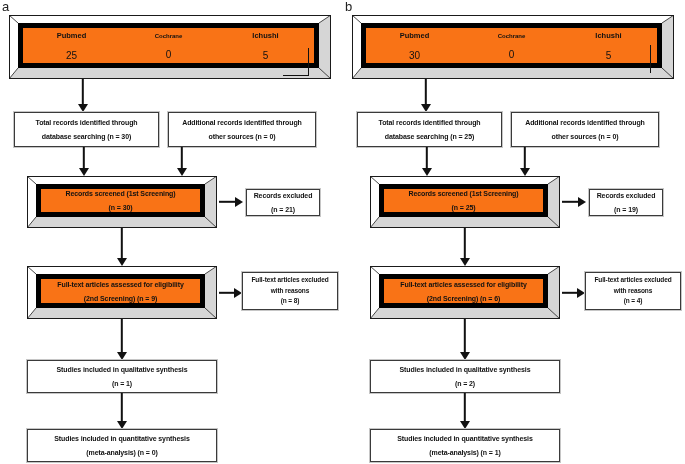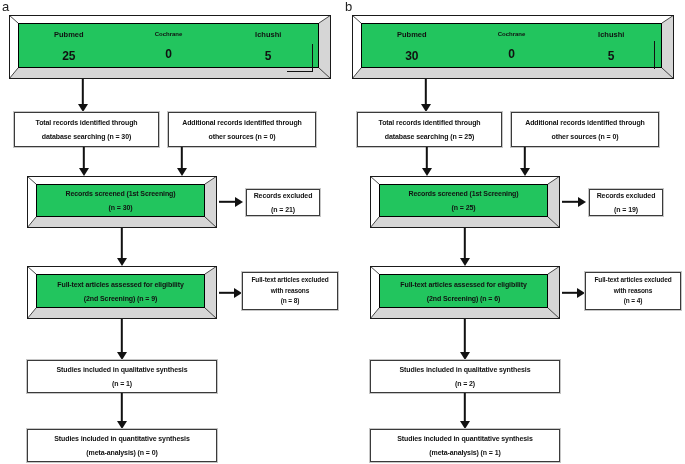--- a/index.html
+++ b/index.html
@@ -32,33 +32,33 @@
   .bl {
     font-size:7px; font-weight:bold; letter-spacing:-0.1px;
     white-space:nowrap; line-height:1;
   }
   .bl-sm { font-size:6.5px; }
 
   
   .b3d { position:absolute; }
   .b3d-inner {
     position:absolute; left:9px; top:8px; right:12px; bottom:11px;
-    background:#22c55e; border:1px solid #000000;
+    background:#f97316; border:5px solid #000000;
     display:flex; flex-direction:column;
     align-items:center; justify-content:center;
     text-align:center; gap:7px;
   }
   .banner-inner { flex-direction:row; align-items:stretch; gap:0; }
   .db-col {
     flex:1; display:flex; flex-direction:column;
     align-items:center; justify-content:center; gap:10px; padding-top:1px;
   }
   .db-name { font-size:7.5px; font-weight:bold; white-space:nowrap; }
   .db-name-sm { font-size:6px; }
-  .db-count { font-size:12px; font-weight:bold; }
+  .db-count { font-size:10px; font-weight:normal; }
 
   
   .mark { position:absolute; }
   .mark-corner {
     right:5px; top:20px; width:26px; height:28px;
     border-right:1.5px solid #111; border-bottom:1.5px solid #111;
   }
   .mark-vline {
     right:6px; top:17px; width:0; height:28px;
     border-right:1.5px solid #111;

